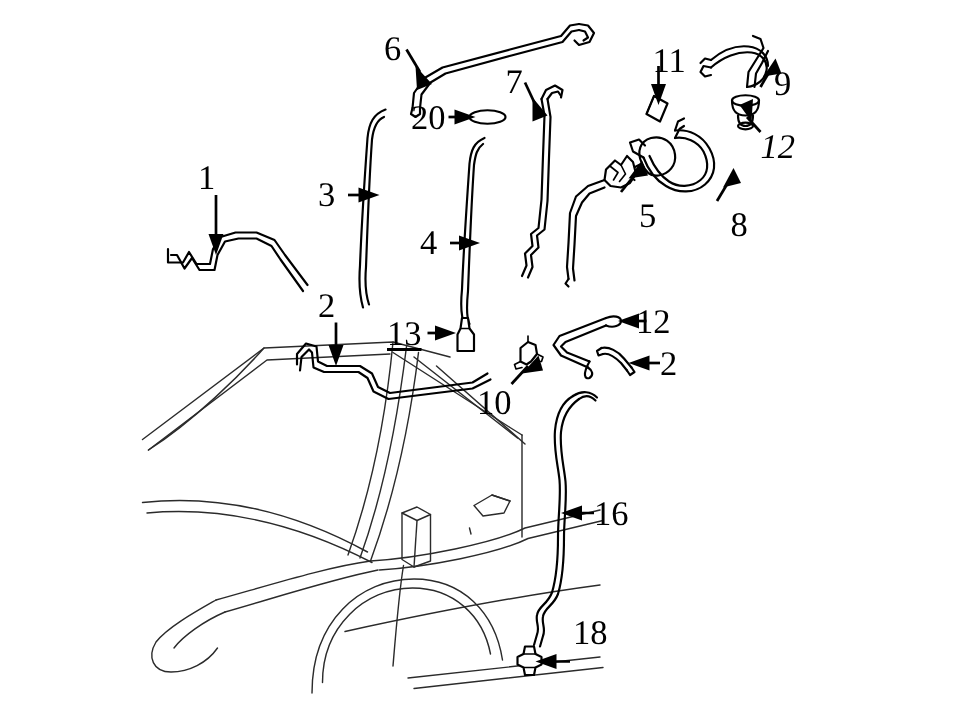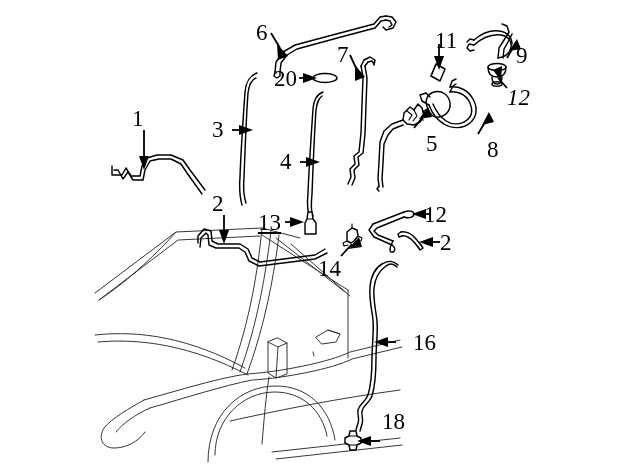--- a/index.html
+++ b/index.html
@@ -320,23 +320,23 @@
 
   <div class="callout-label" style="left:132px; top:107px;">1</div>
   <div class="callout-label" style="left:212px; top:192px;">2</div>
   <div class="callout-label" style="left:212px; top:118px;">3</div>
   <div class="callout-label" style="left:280px; top:150px;">4</div>
   <div class="callout-label" style="left:426px; top:132px;">5</div>
   <div class="callout-label" style="left:256px; top:21px;">6</div>
   <div class="callout-label" style="left:337px; top:43px;">7</div>
   <div class="callout-label" style="left:487px; top:138px;">8</div>
   <div class="callout-label" style="left:516px; top:44px;">9</div>
-  <div class="callout-label" style="left:318px; top:257px;">14</div>
+  <div class="callout-label" style="left:318px; top:257px;">10</div>
   <div class="callout-label" style="left:435px; top:29px;text-align:right;">11</div>
   <div class="callout-label" style="left:507px; top:86px;font-style:italic;">12</div>
   <div class="callout-label" style="left:258px; top:211px;text-decoration:underline;">13</div>
   <div class="callout-label" style="left:274px; top:67px;">20</div>
   <div class="callout-label" style="left:424px; top:203px;">12</div>
-  <div class="callout-label" style="left:396px; top:331px;margin-left:17px;">16</div>
+  <div class="callout-label" style="left:396px; top:331px;">16</div>
   <div class="callout-label" style="left:440px; top:231px;">2</div>
   <div class="callout-label" style="left:382px; top:410px;">18</div>
 
 </div>
 
 </body></html>

